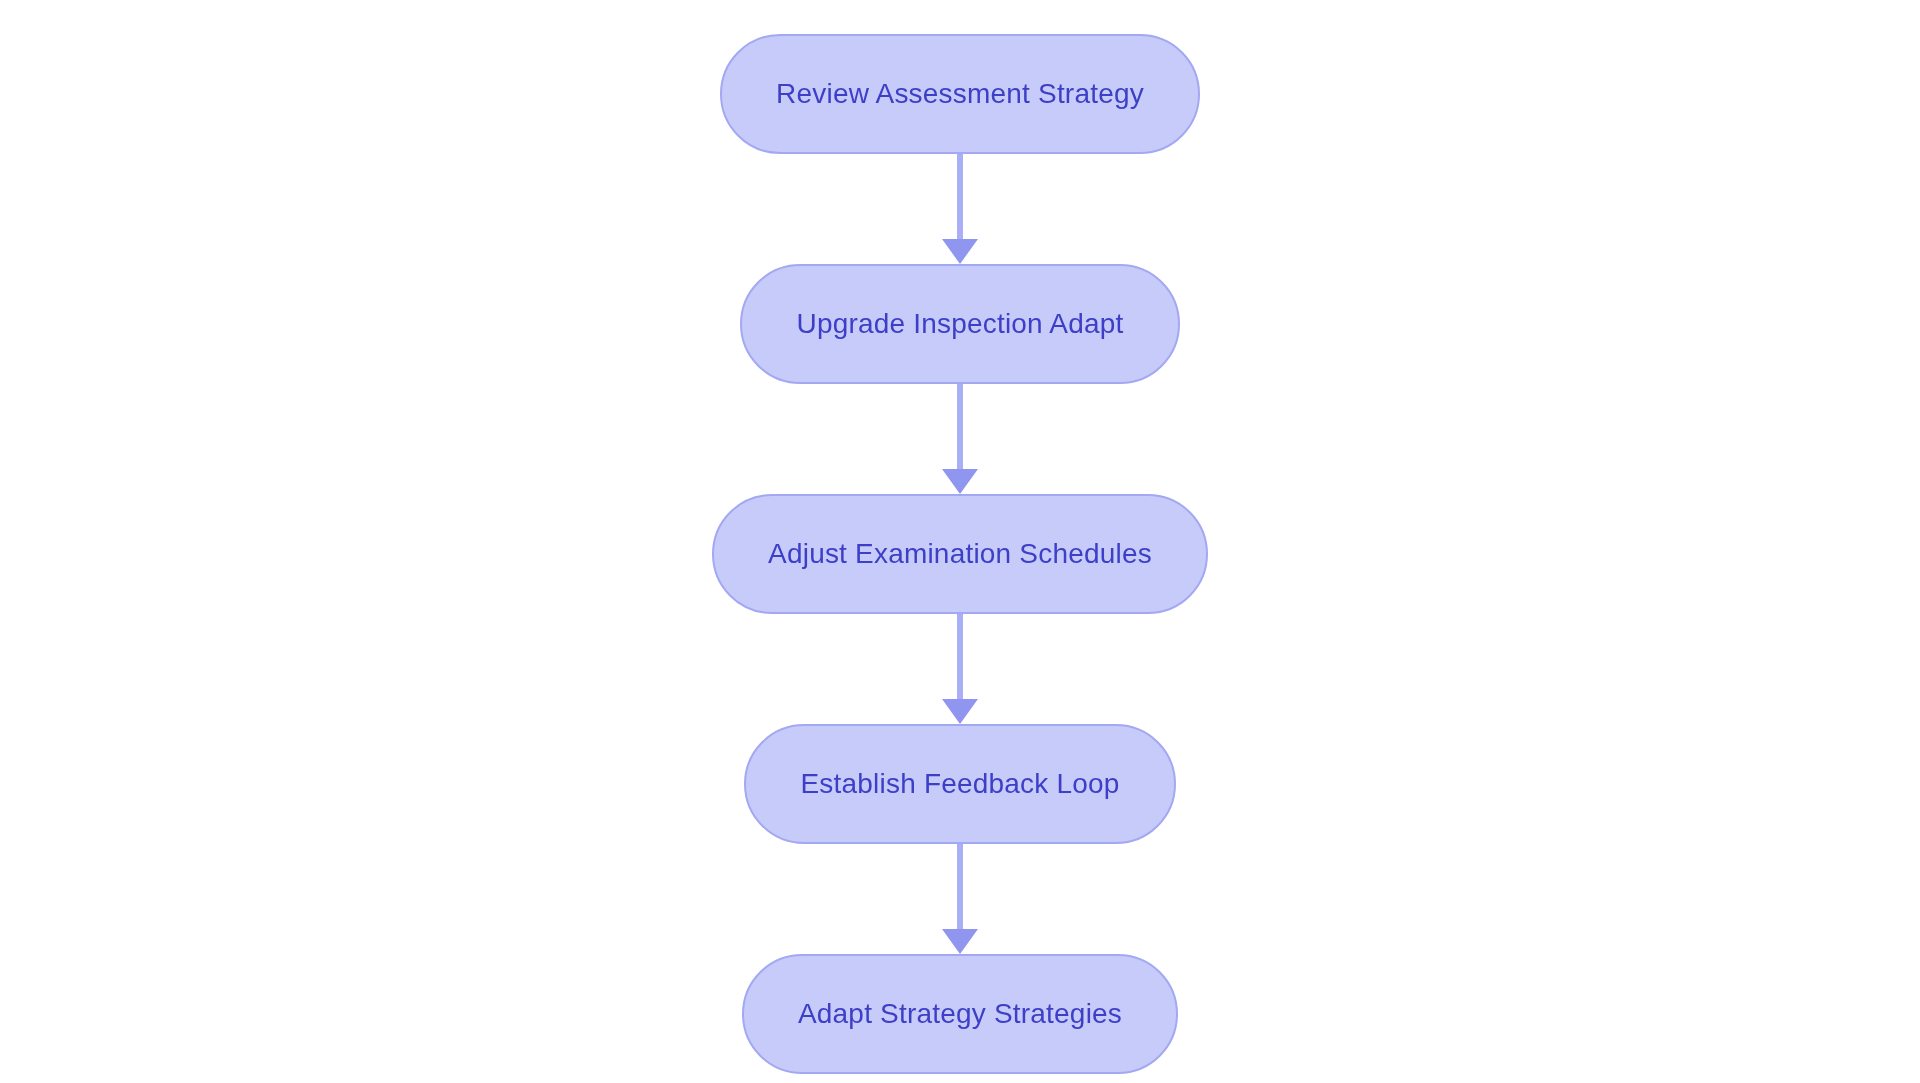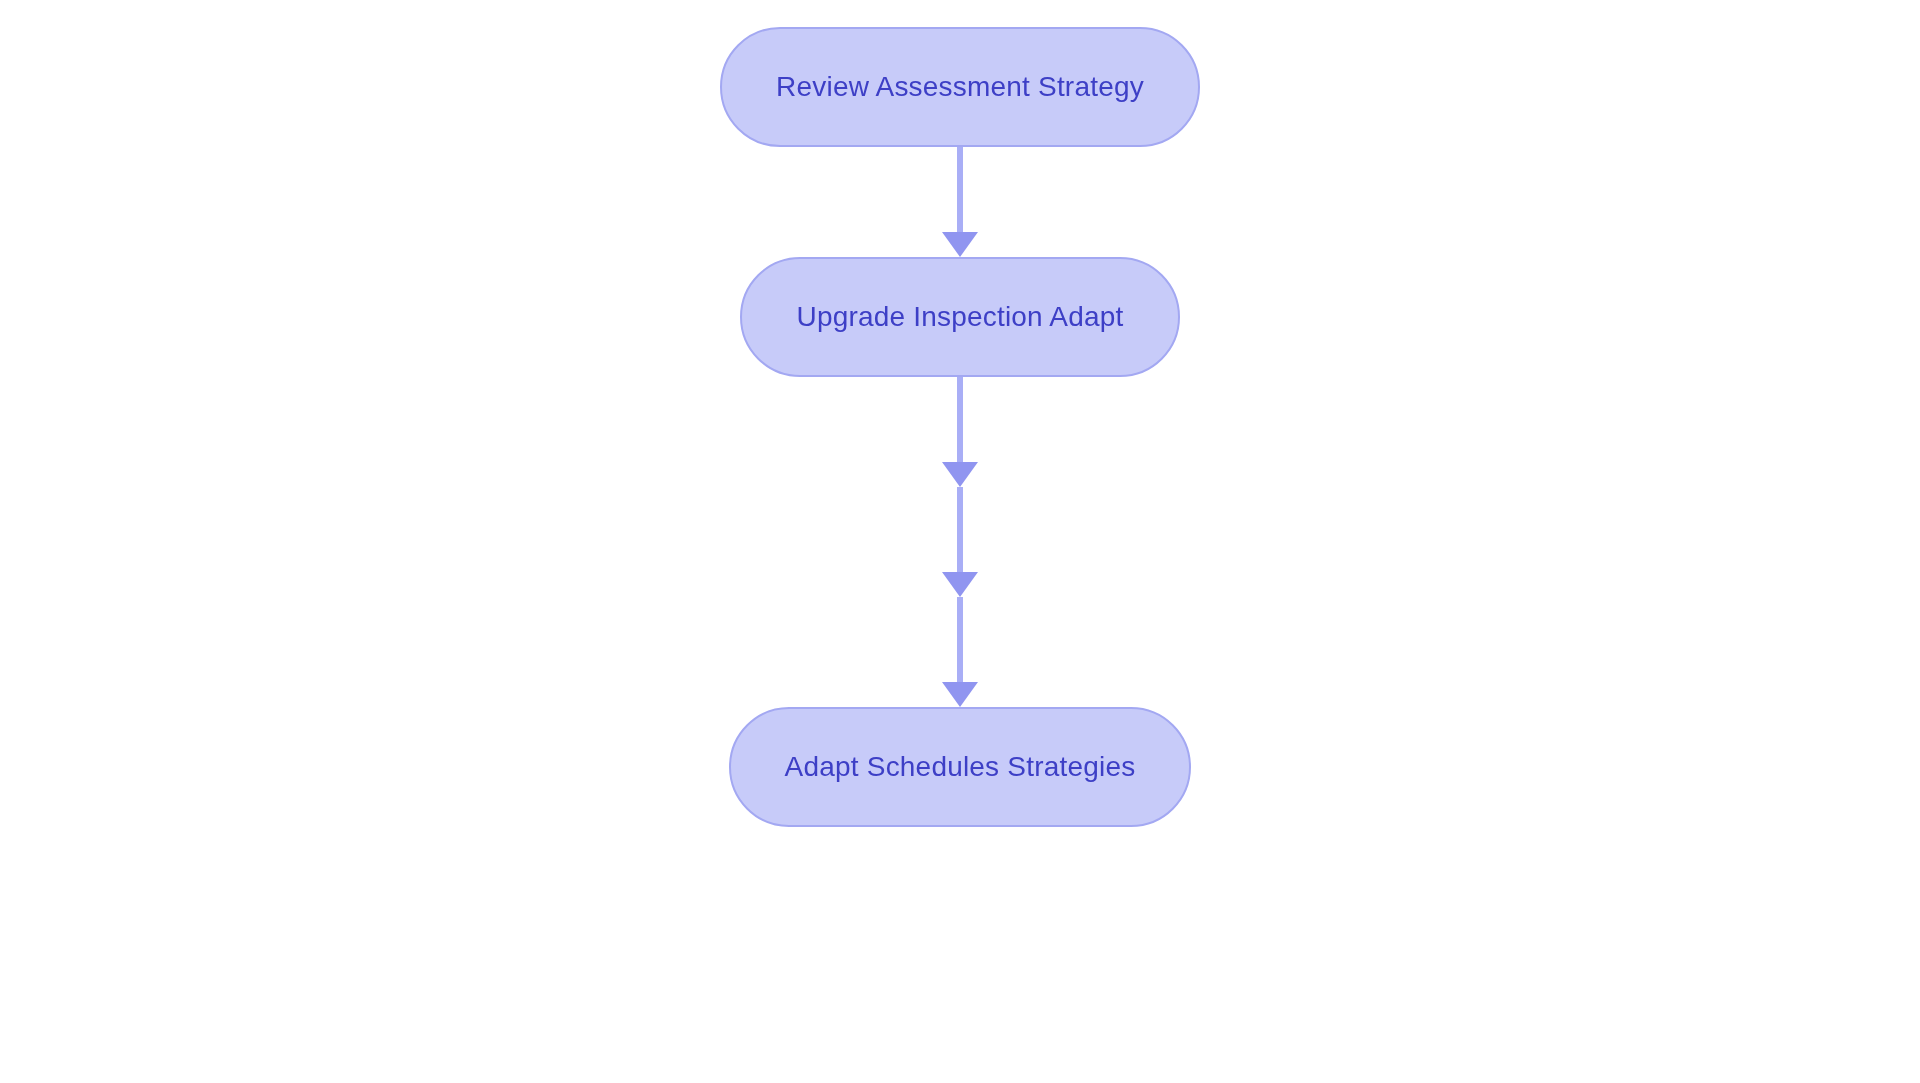--- a/index.html
+++ b/index.html
@@ -14,21 +14,21 @@
   html, body {
     width: 1920px;
     height: 1083px;
     background: var(--background);
     font-family: "Liberation Sans", "DejaVu Sans", sans-serif;
     overflow: hidden;
   }
   .canvas {
     width: 1920px;
     height: 1083px;
-    padding-top: 27px;
+    padding-top: 34px;
     display: flex;
     flex-direction: column;
     align-items: center;
   }
   .node {
     height: 120px;
     padding: 0 54px;
     border-radius: 60px;
     background: var(--node-fill);
     border: 2px solid var(--node-border);
@@ -73,27 +73,29 @@
     <div class="head"></div>
   </div>
 
   <div class="node">Upgrade Inspection Adapt</div>
 
   <div class="connector">
     <div class="line"></div>
     <div class="head"></div>
   </div>
 
+  <div class="node">Adjust Examination Schedules</div>
 
   <div class="connector">
     <div class="line"></div>
     <div class="head"></div>
   </div>
 
+  <div class="node">Establish Feedback Loop</div>
 
   <div class="connector">
     <div class="line"></div>
     <div class="head"></div>
   </div>
 
-  <div class="node">Adapt Schedules Strategies</div>
+  <div class="node">Adapt Strategy Strategies</div>
 
 </div>
 
 </body></html>

